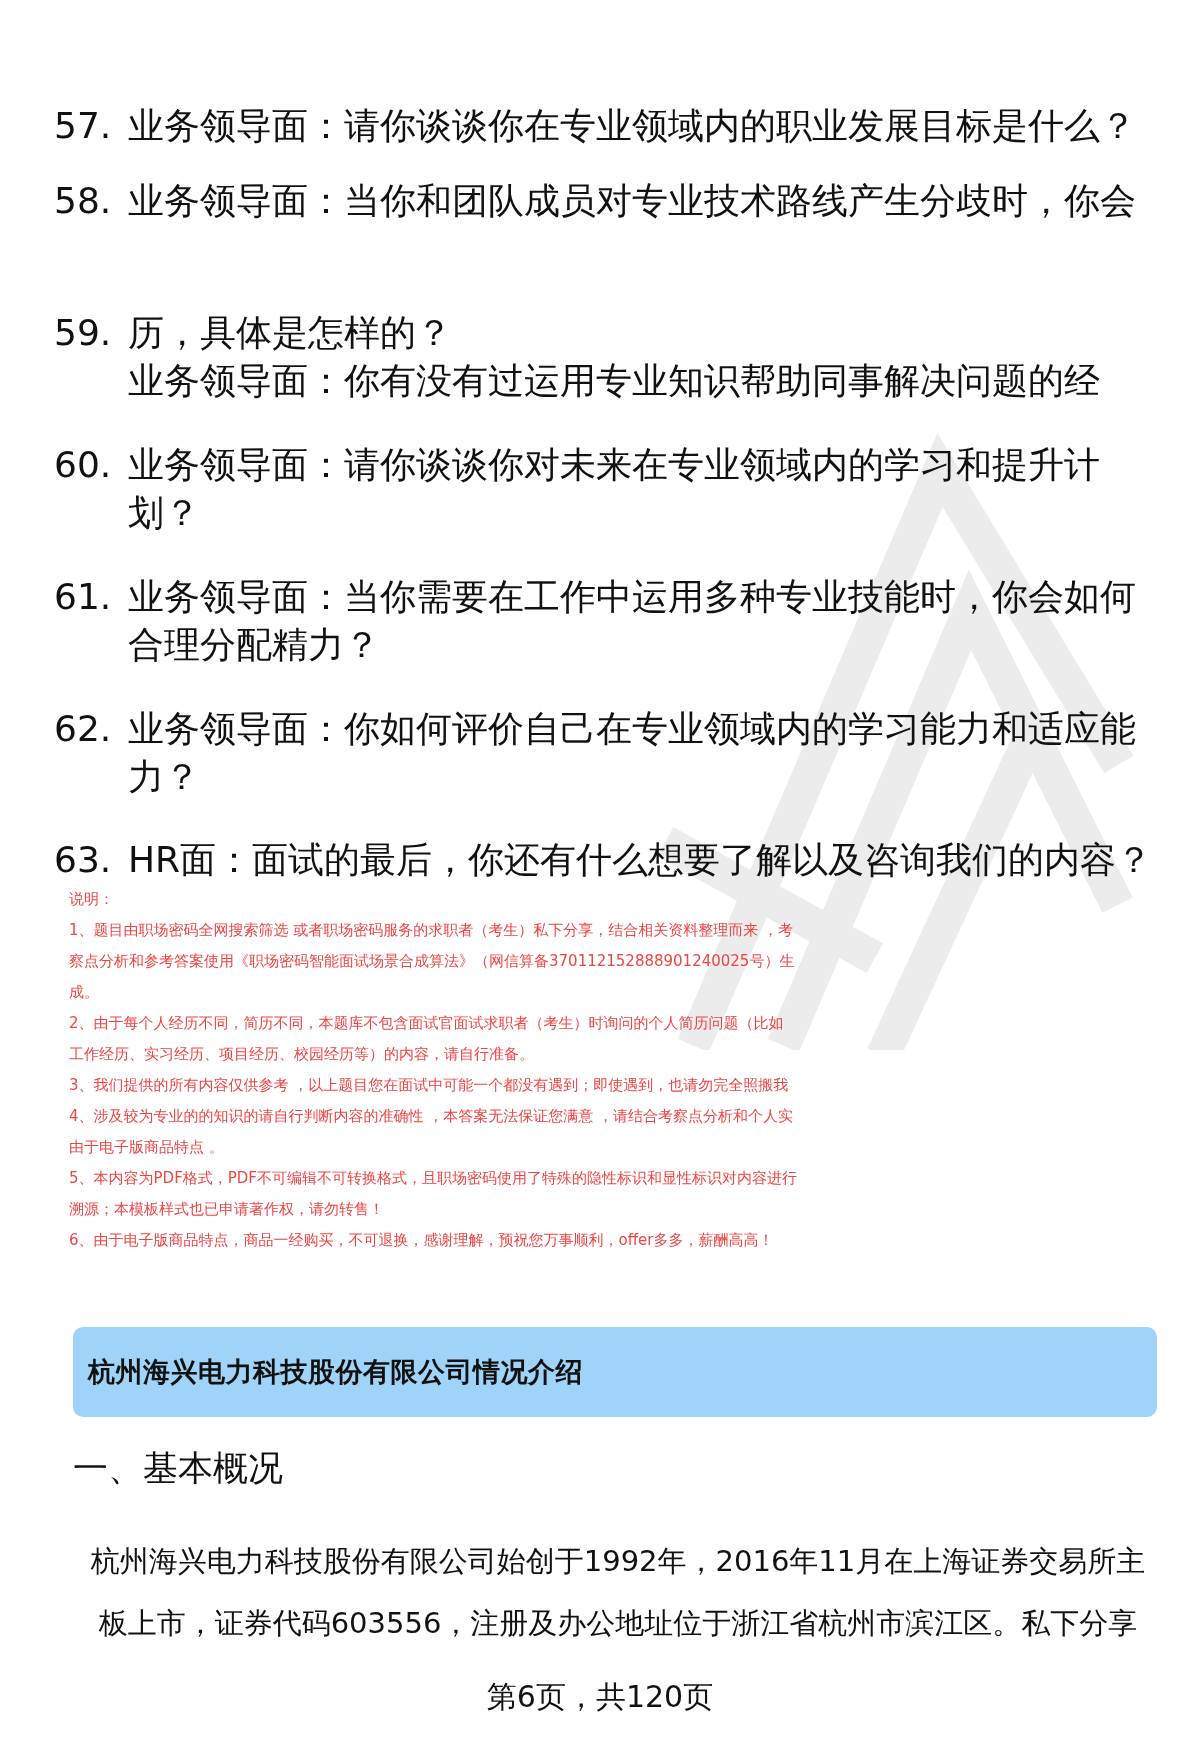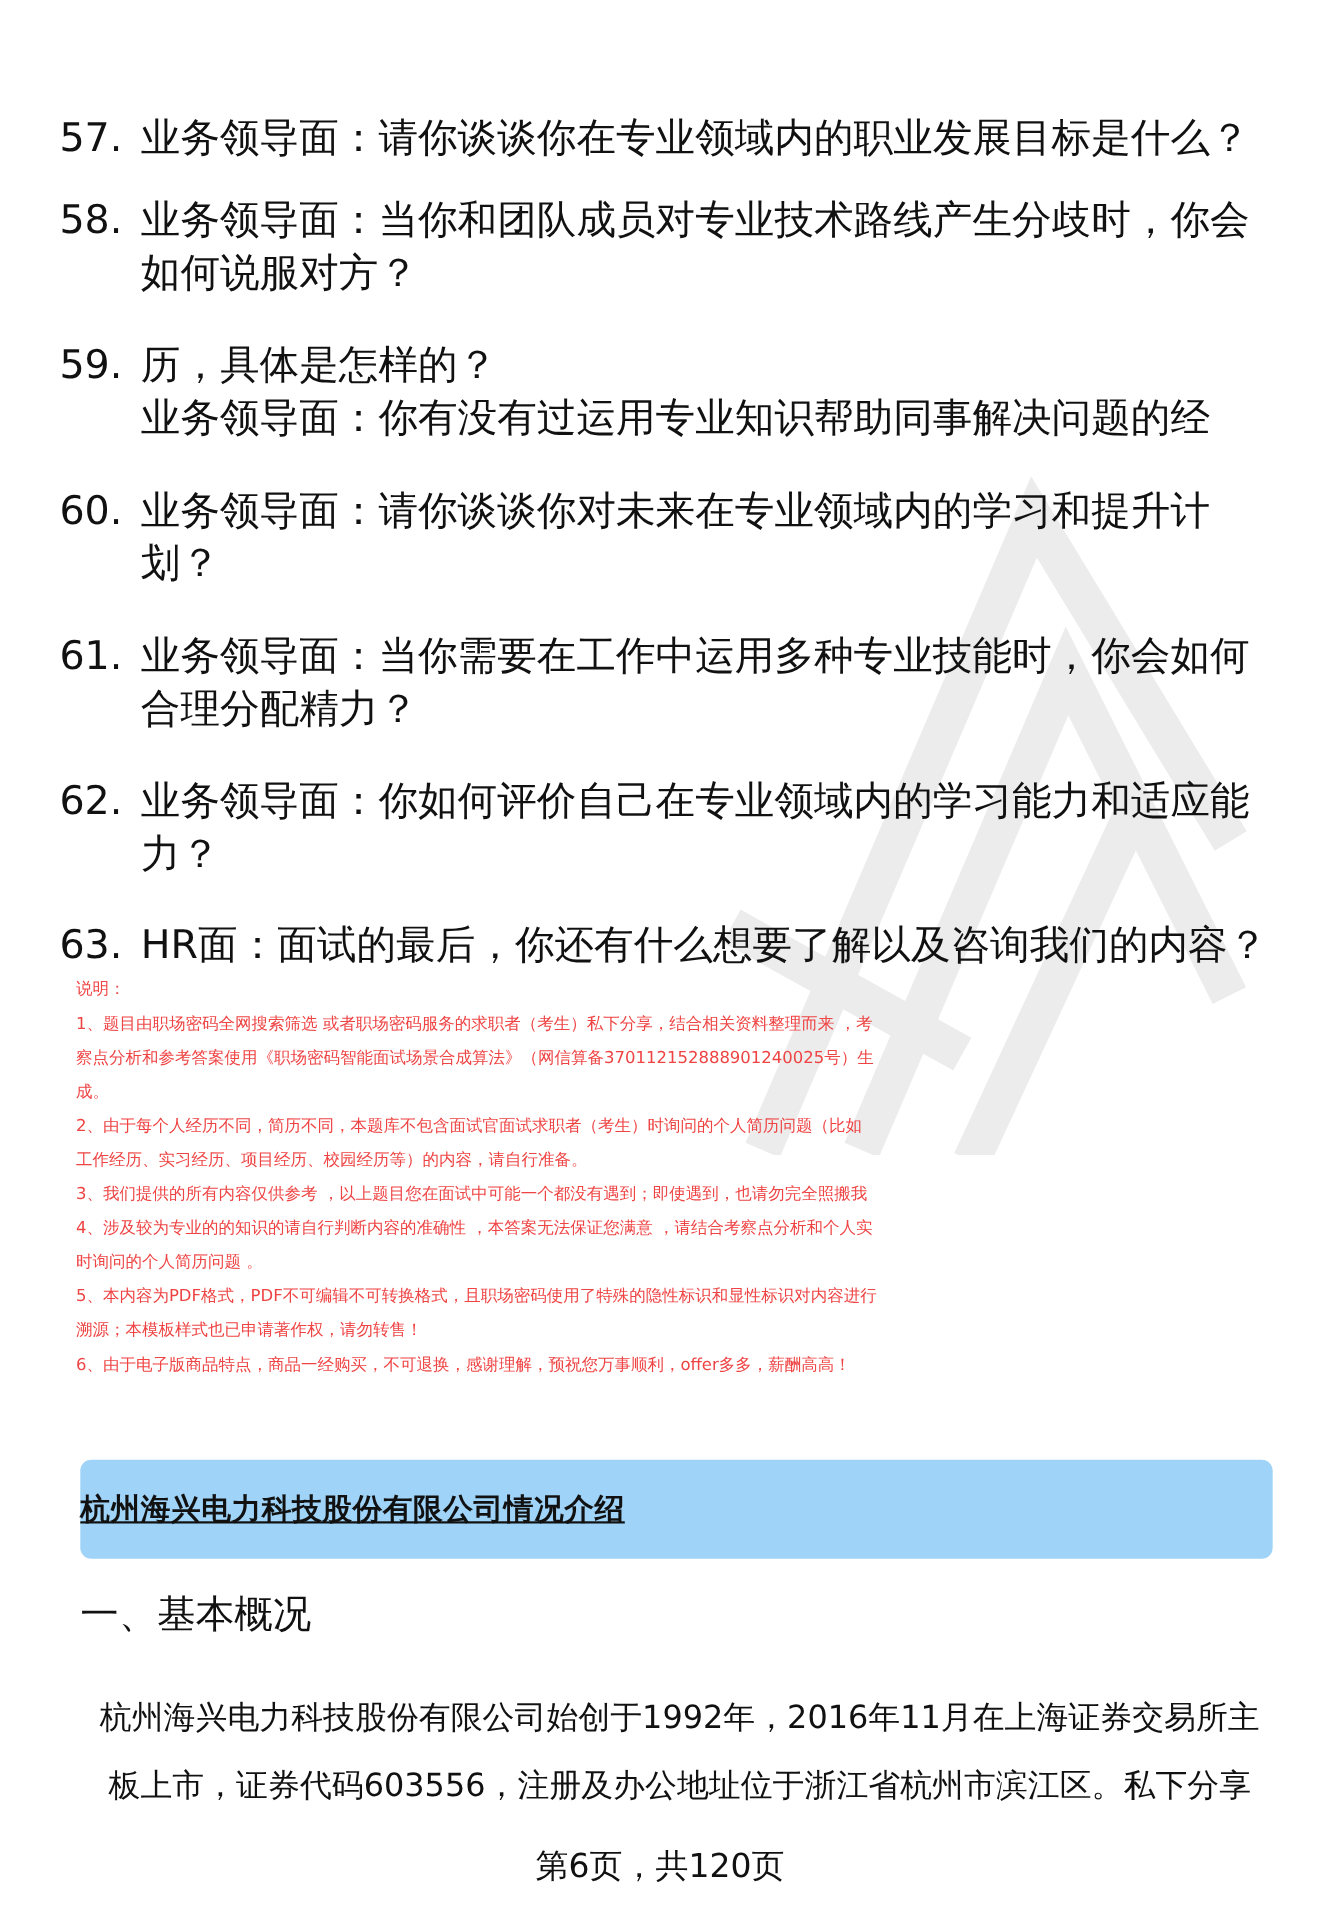--- a/index.html
+++ b/index.html
@@ -19,21 +19,21 @@
   .q .num { position: absolute; left: 0; top: 0; width: 74px; }
   .q .txt { display: block; margin-left: 74px; }
   .notes {
     position: absolute; left: 69px; top: 884px; width: 1090px;
     font-size: 15px; line-height: 31px; color: #ef4444;
   }
   .notes p { margin: 0; }
   .section-header {
     position: absolute; left: 73px; top: 1327px; width: 1084px; height: 90px;
     background: #9fd4f8; border-radius: 10px;
-    display: flex; align-items: center; box-sizing: border-box;  text-decoration: underline;
+    display: flex; align-items: center; box-sizing: border-box; padding-left: 15px;
   }
   .section-header span { font-size: 27px; font-weight: bold; color: #111111; letter-spacing: 0.5px; }
   .subhead {
     position: absolute; left: 73px; top: 1448px; font-size: 35px; line-height: 40px; color: #111111;
   }
   .para {
     position: absolute; left: 73px; top: 1530px; width: 1090px;
     font-size: 29px; line-height: 62px; color: #111111;
   }
   .para p { margin: 0; white-space: nowrap; text-align: center; }
@@ -55,21 +55,20 @@
 </svg>
 
 <div class="questions">
   <div class="q" style="top:54px">
     <span class="num">57.</span>
     <span class="txt">业务领导面：请你谈谈你在专业领域内的职业发展目标是什么？</span>
   </div>
   <div class="q" style="top:129px">
     <span class="num">58.</span>
     <span class="txt">业务领导面：当你和团队成员对专业技术路线产生分歧时，你会</span>
-    <span class="txt">如何说服对方？</span>
   </div>
   <div class="q" style="top:261px">
     <span class="num">59.</span>
     <span class="txt">历，具体是怎样的？</span>
     <span class="txt">业务领导面：你有没有过运用专业知识帮助同事解决问题的经</span>
   </div>
   <div class="q" style="top:393px">
     <span class="num">60.</span>
     <span class="txt">业务领导面：请你谈谈你对未来在专业领域内的学习和提升计</span>
     <span class="txt">划？</span>
@@ -92,21 +91,21 @@
 
 <div class="notes">
   <p>说明：</p>
   <p>1、题目由职场密码全网搜索筛选 或者职场密码服务的求职者（考生）私下分享，结合相关资料整理而来 ，考</p>
   <p>察点分析和参考答案使用《职场密码智能面试场景合成算法》（网信算备370112152888901240025号）生</p>
   <p>成。</p>
   <p>2、由于每个人经历不同，简历不同，本题库不包含面试官面试求职者（考生）时询问的个人简历问题（比如</p>
   <p>工作经历、实习经历、项目经历、校园经历等）的内容，请自行准备。</p>
   <p>3、我们提供的所有内容仅供参考 ，以上题目您在面试中可能一个都没有遇到；即使遇到，也请勿完全照搬我</p>
   <p>4、涉及较为专业的的知识的请自行判断内容的准确性 ，本答案无法保证您满意 ，请结合考察点分析和个人实</p>
-  <p>时询问的个人简历问题 。</p>
+  <p>由于电子版商品特点 。</p>
   <p>5、本内容为PDF格式，PDF不可编辑不可转换格式，且职场密码使用了特殊的隐性标识和显性标识对内容进行</p>
   <p>溯源；本模板样式也已申请著作权，请勿转售！</p>
   <p>6、由于电子版商品特点，商品一经购买，不可退换，感谢理解，预祝您万事顺利，offer多多，薪酬高高！</p>
 </div>
 
 <div class="section-header">
   <span>杭州海兴电力科技股份有限公司情况介绍</span>
 </div>
 
 <div class="subhead">一、基本概况</div>

